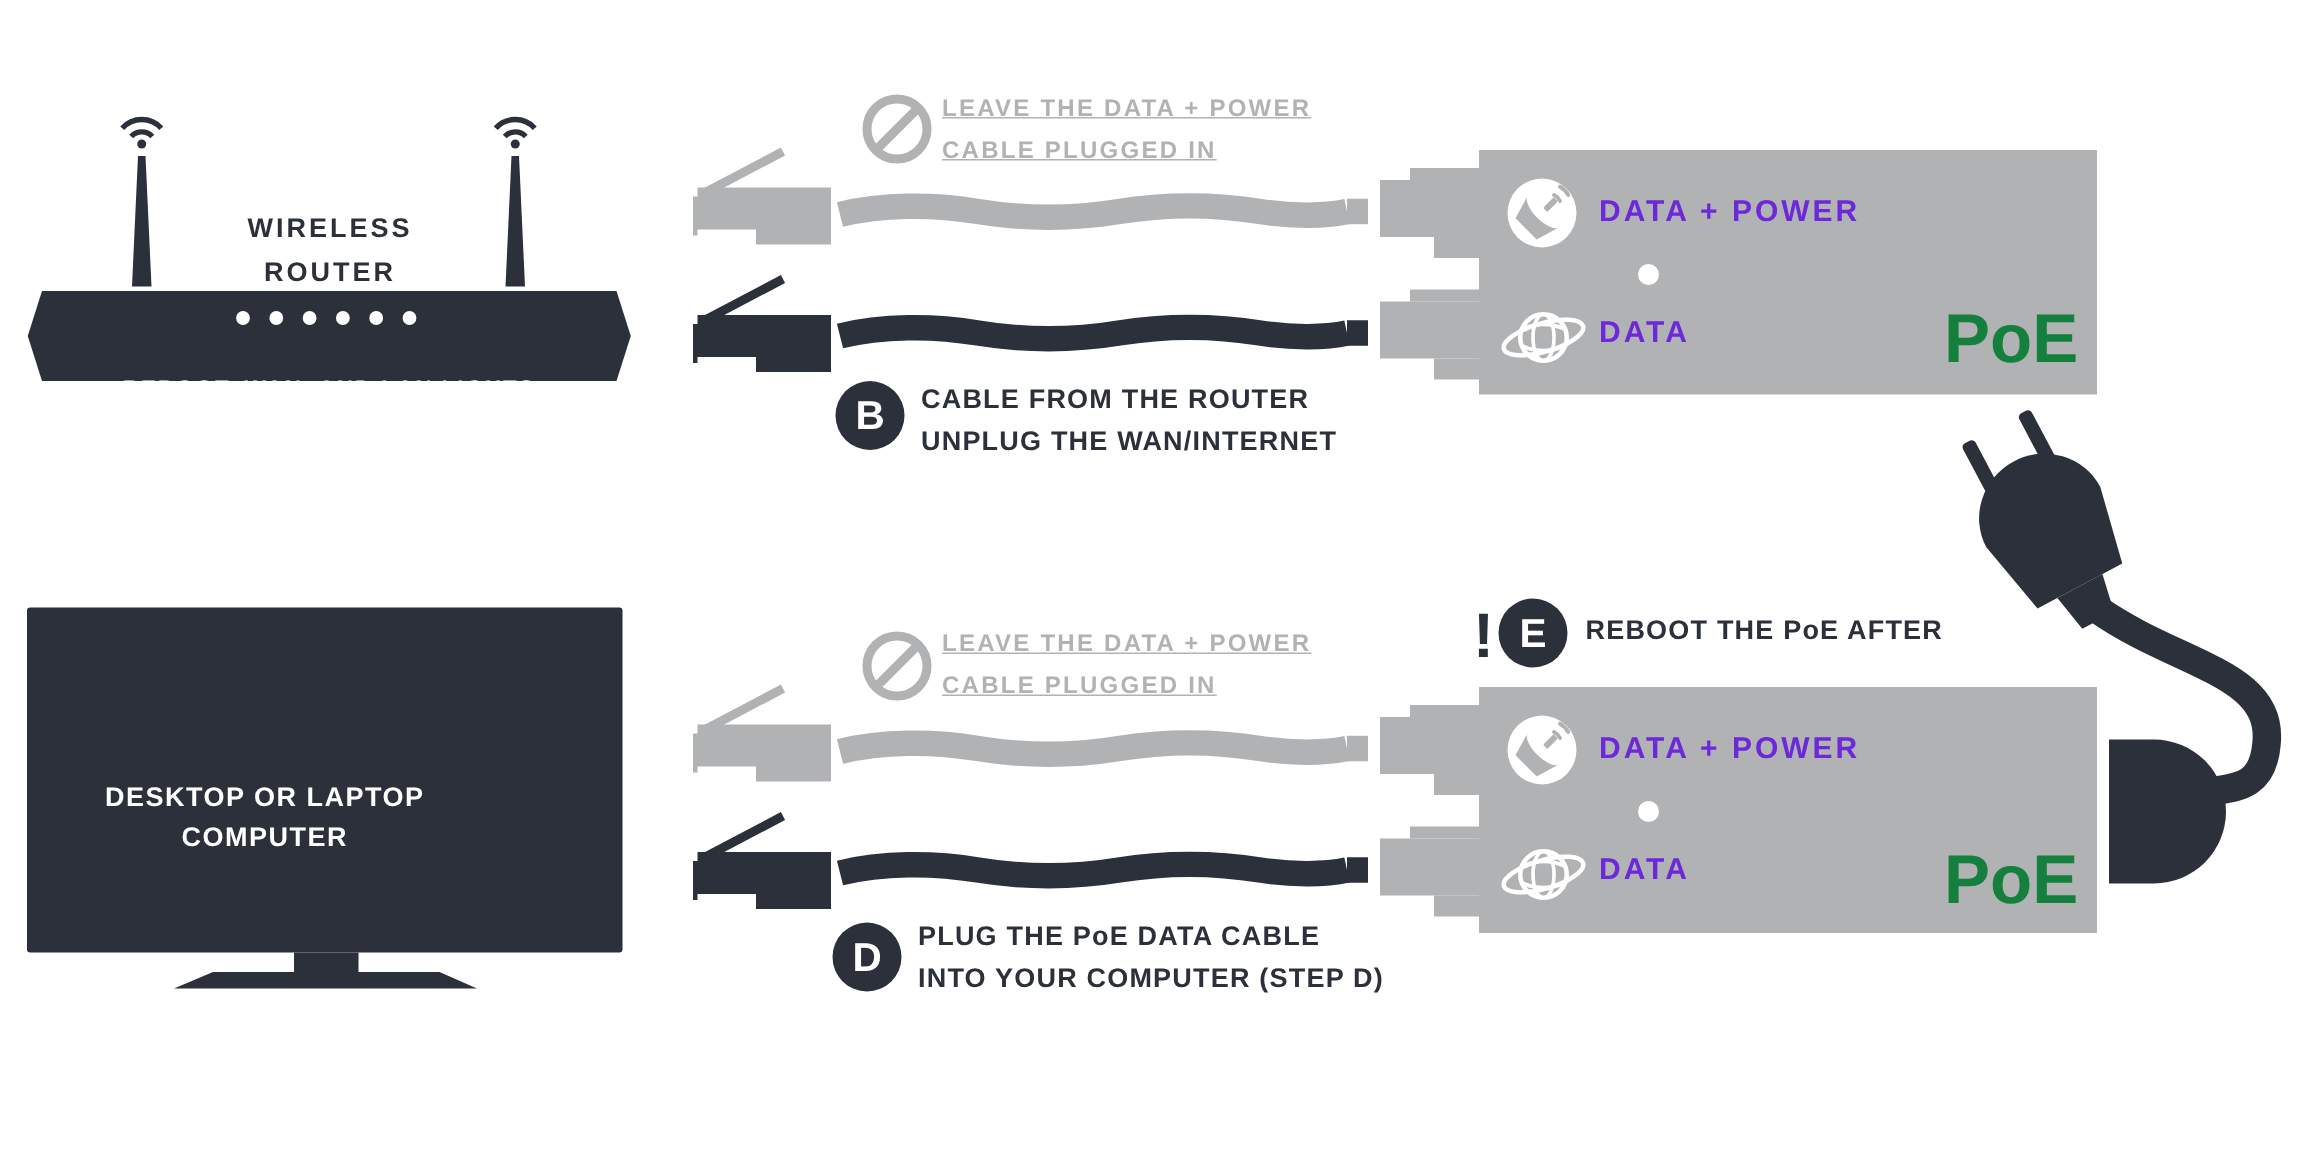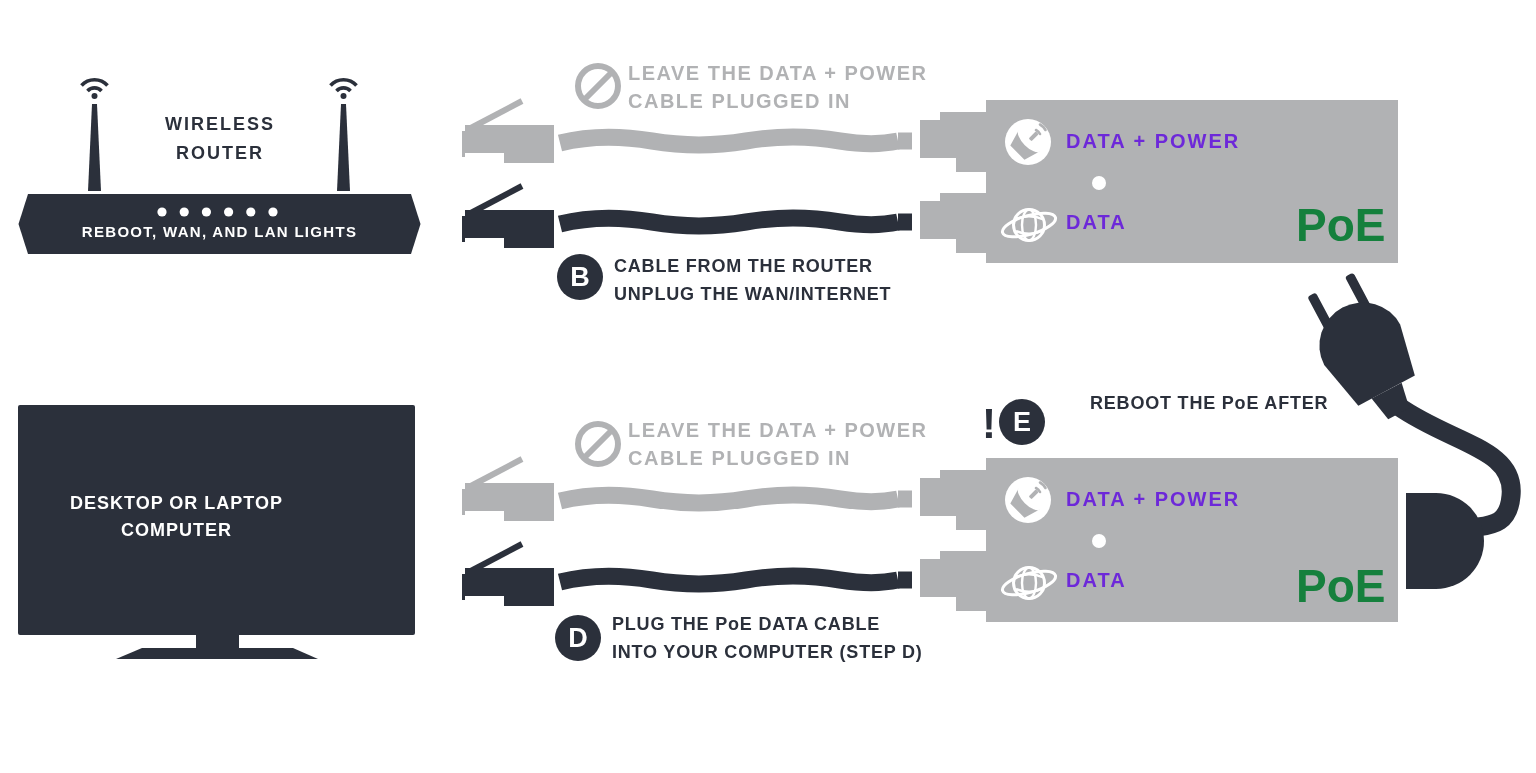--- a/index.html
+++ b/index.html
@@ -5,28 +5,28 @@
   html,body{margin:0;padding:0;background:#ffffff;}
   .stage{
     position:relative;width:1536px;height:773px;overflow:hidden;background:#ffffff;
     font-family:"Liberation Sans", sans-serif;
   }
   .stage svg.layer{position:absolute;left:0;top:0;}
   .txt{position:absolute;font-weight:bold;color:#2b303b;white-space:nowrap;}
   .txt span{display:block;}
   .gray-txt{color:#b1b2b4;}
   .white-txt{color:#ffffff;}
-  .center{text-align:center;white-space:normal;}
+  .center{text-align:center;white-space:normal;margin-top:28px;}
   .badge{
     position:absolute;width:46px;height:46px;border-radius:50%;
     background:#2b303b;color:#ffffff;font-weight:bold;font-size:27px;
     display:flex;align-items:center;justify-content:center;line-height:1;
   }
   .step-text{font-size:18px;line-height:28px;letter-spacing:0.8px;}
-  .warn-text{font-size:20px;line-height:28px;letter-spacing:1.5px;}
+  .warn-text{font-size:16px;line-height:28px;letter-spacing:1.5px;text-decoration:underline;}
   .alert-mark{position:absolute;font-weight:bold;font-size:42px;line-height:1;color:#2b303b;}
   .box-label{position:absolute;font-weight:bold;color:#6d28d9;letter-spacing:2px;font-size:20px;line-height:24px;}
   .brand{position:absolute;font-weight:bold;color:#15803d;font-size:46px;line-height:42px;letter-spacing:0;}
 </style>
 </head>
 <body>
 
 <div class="stage">
 
   <svg class="layer" width="1536" height="773" viewBox="0 0 1536 773">
@@ -171,21 +171,21 @@
   </div>
 
   <div class="badge" style="left:555px;top:615px;">D</div>
   <div class="txt step-text" style="left:612px;top:610px;">
     <span>PLUG THE PoE DATA CABLE</span>
     <span>INTO YOUR COMPUTER (STEP D)</span>
   </div>
 
   <div class="alert-mark" style="left:982px;top:403px;">!</div>
   <div class="badge" style="left:999px;top:399px;">E</div>
-  <div class="txt step-text" style="left:1057px;top:390px;line-height:26px;margin-left:33px;">
+  <div class="txt step-text" style="left:1057px;top:407px;line-height:26px;">
     <span>REBOOT THE PoE AFTER</span>
   </div>
 
   <div class="box-label" style="left:1066px;top:129px;">DATA + POWER</div>
   <div class="box-label" style="left:1066px;top:210px;">DATA</div>
   <div class="brand" style="left:1296px;top:204px;">PoE</div>
 
   <div class="box-label" style="left:1066px;top:487px;">DATA + POWER</div>
   <div class="box-label" style="left:1066px;top:568px;">DATA</div>
   <div class="brand" style="left:1296px;top:565px;">PoE</div>

